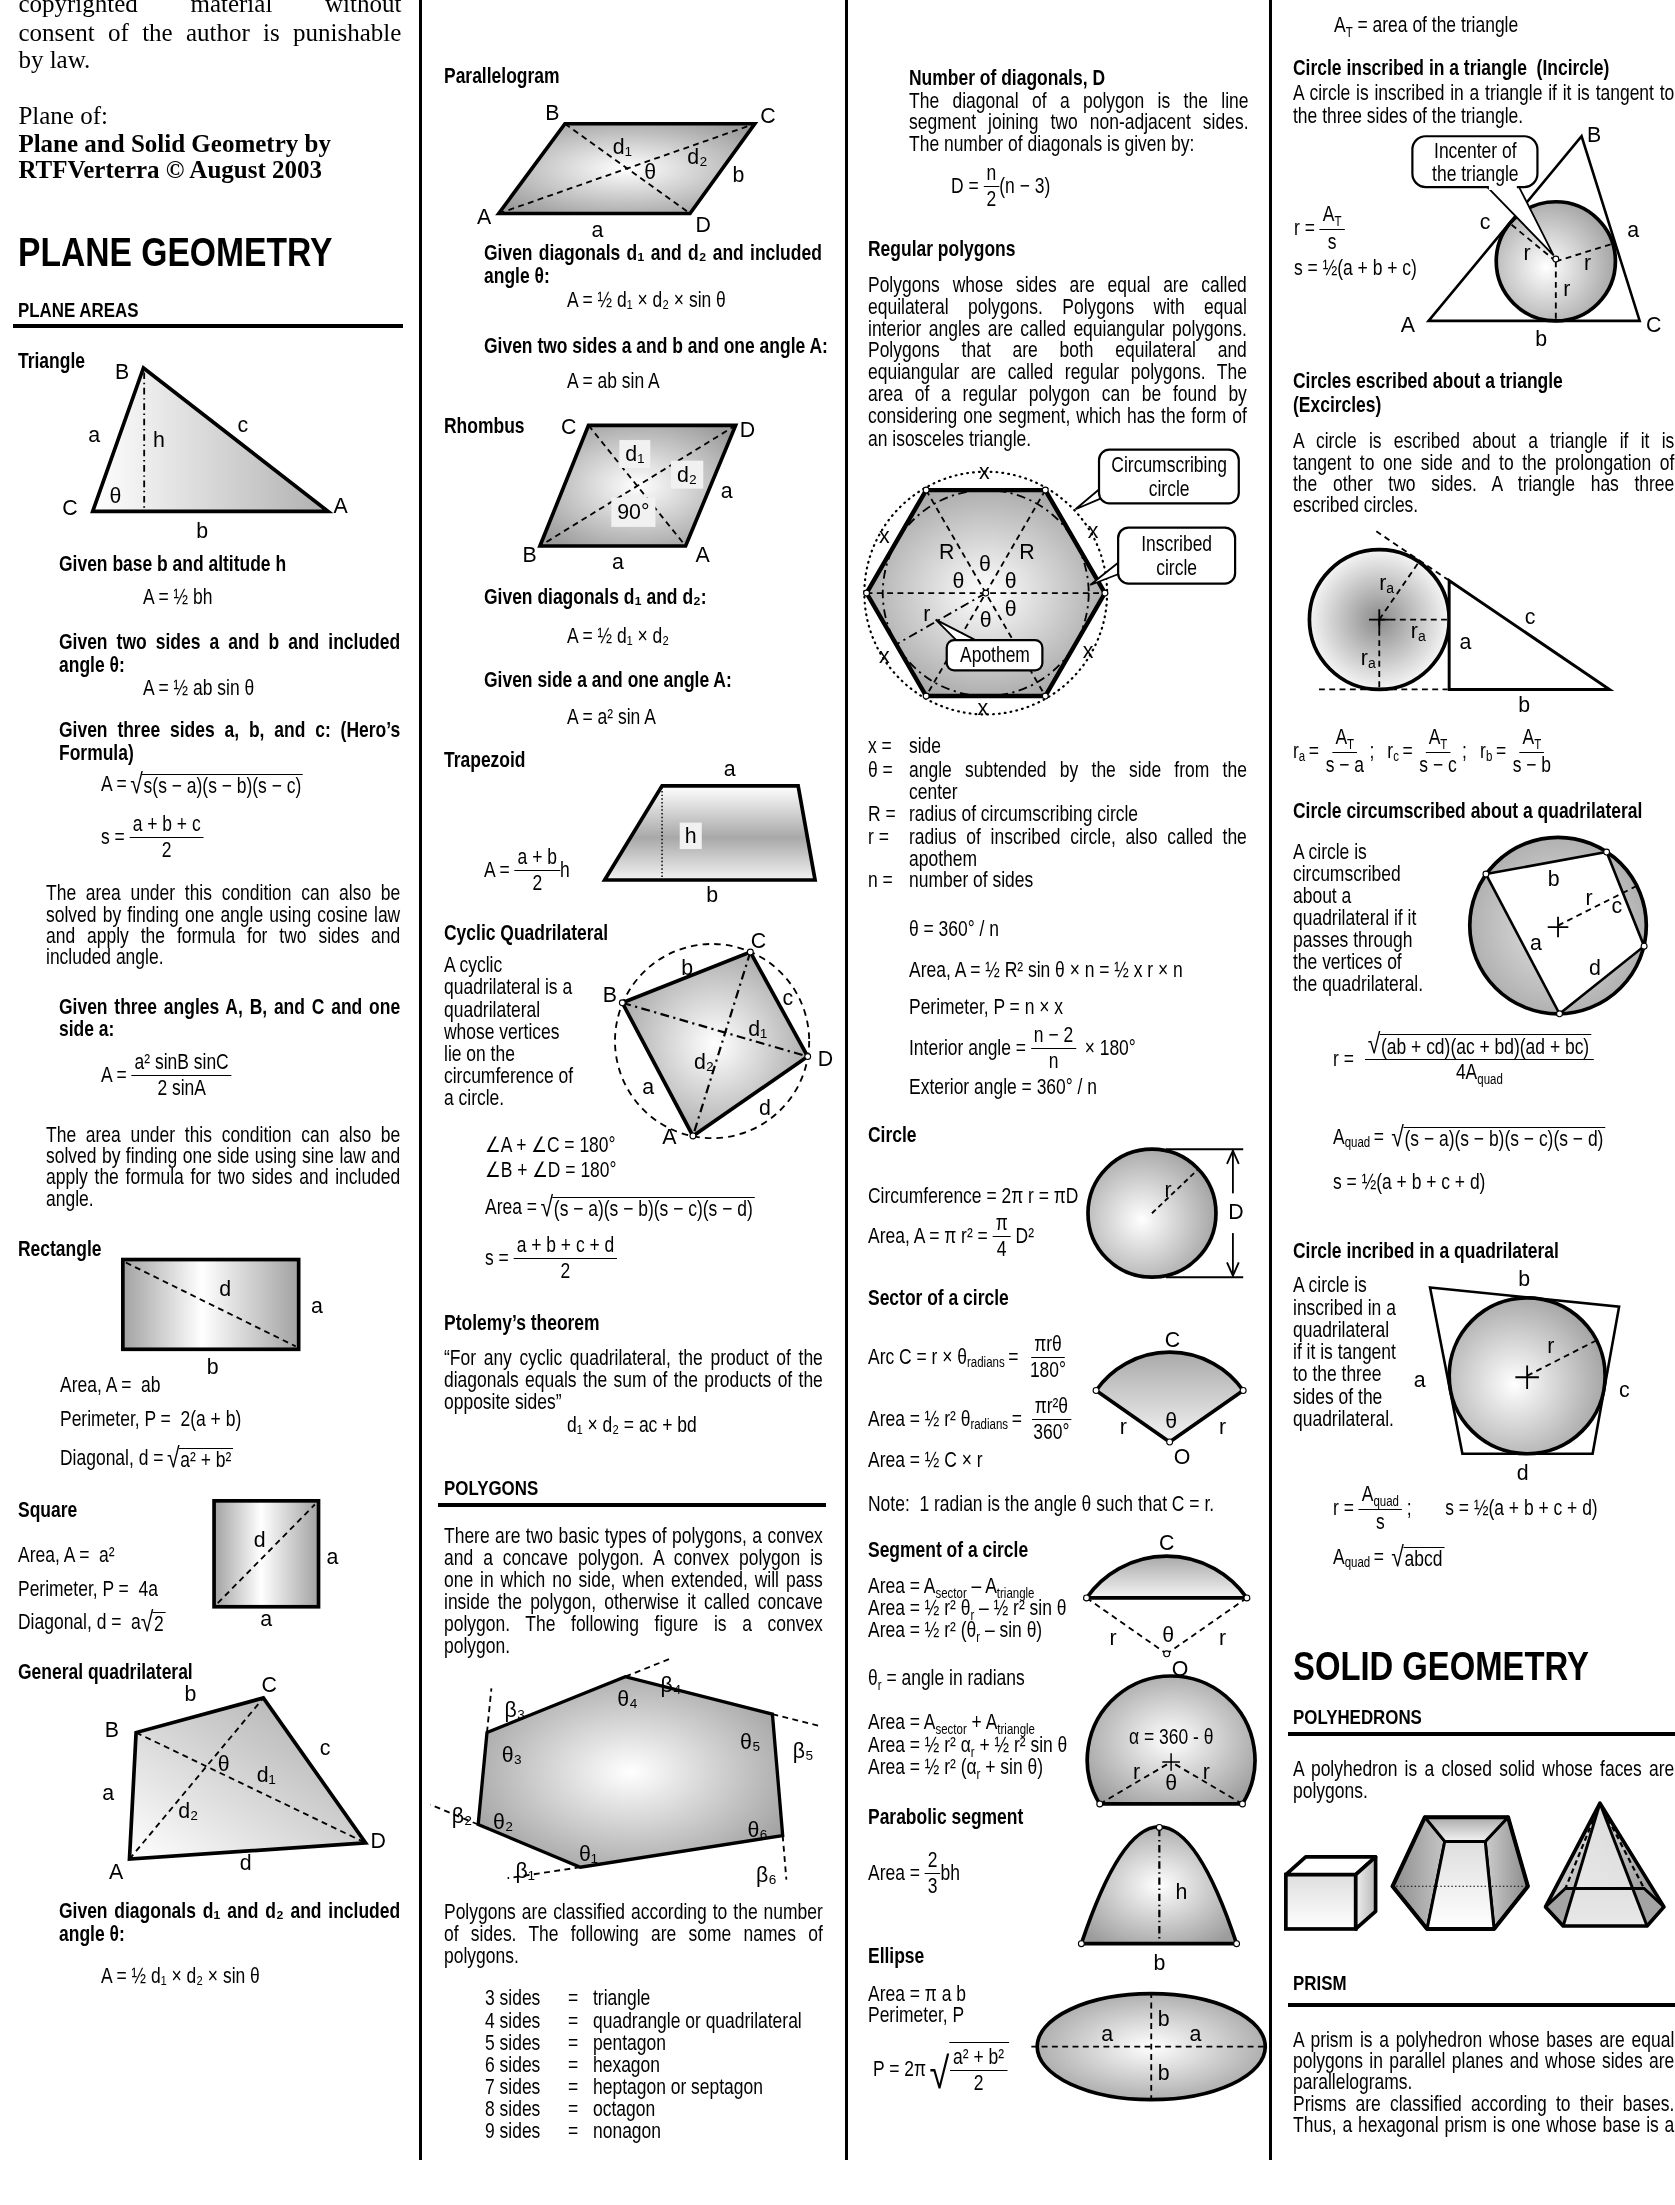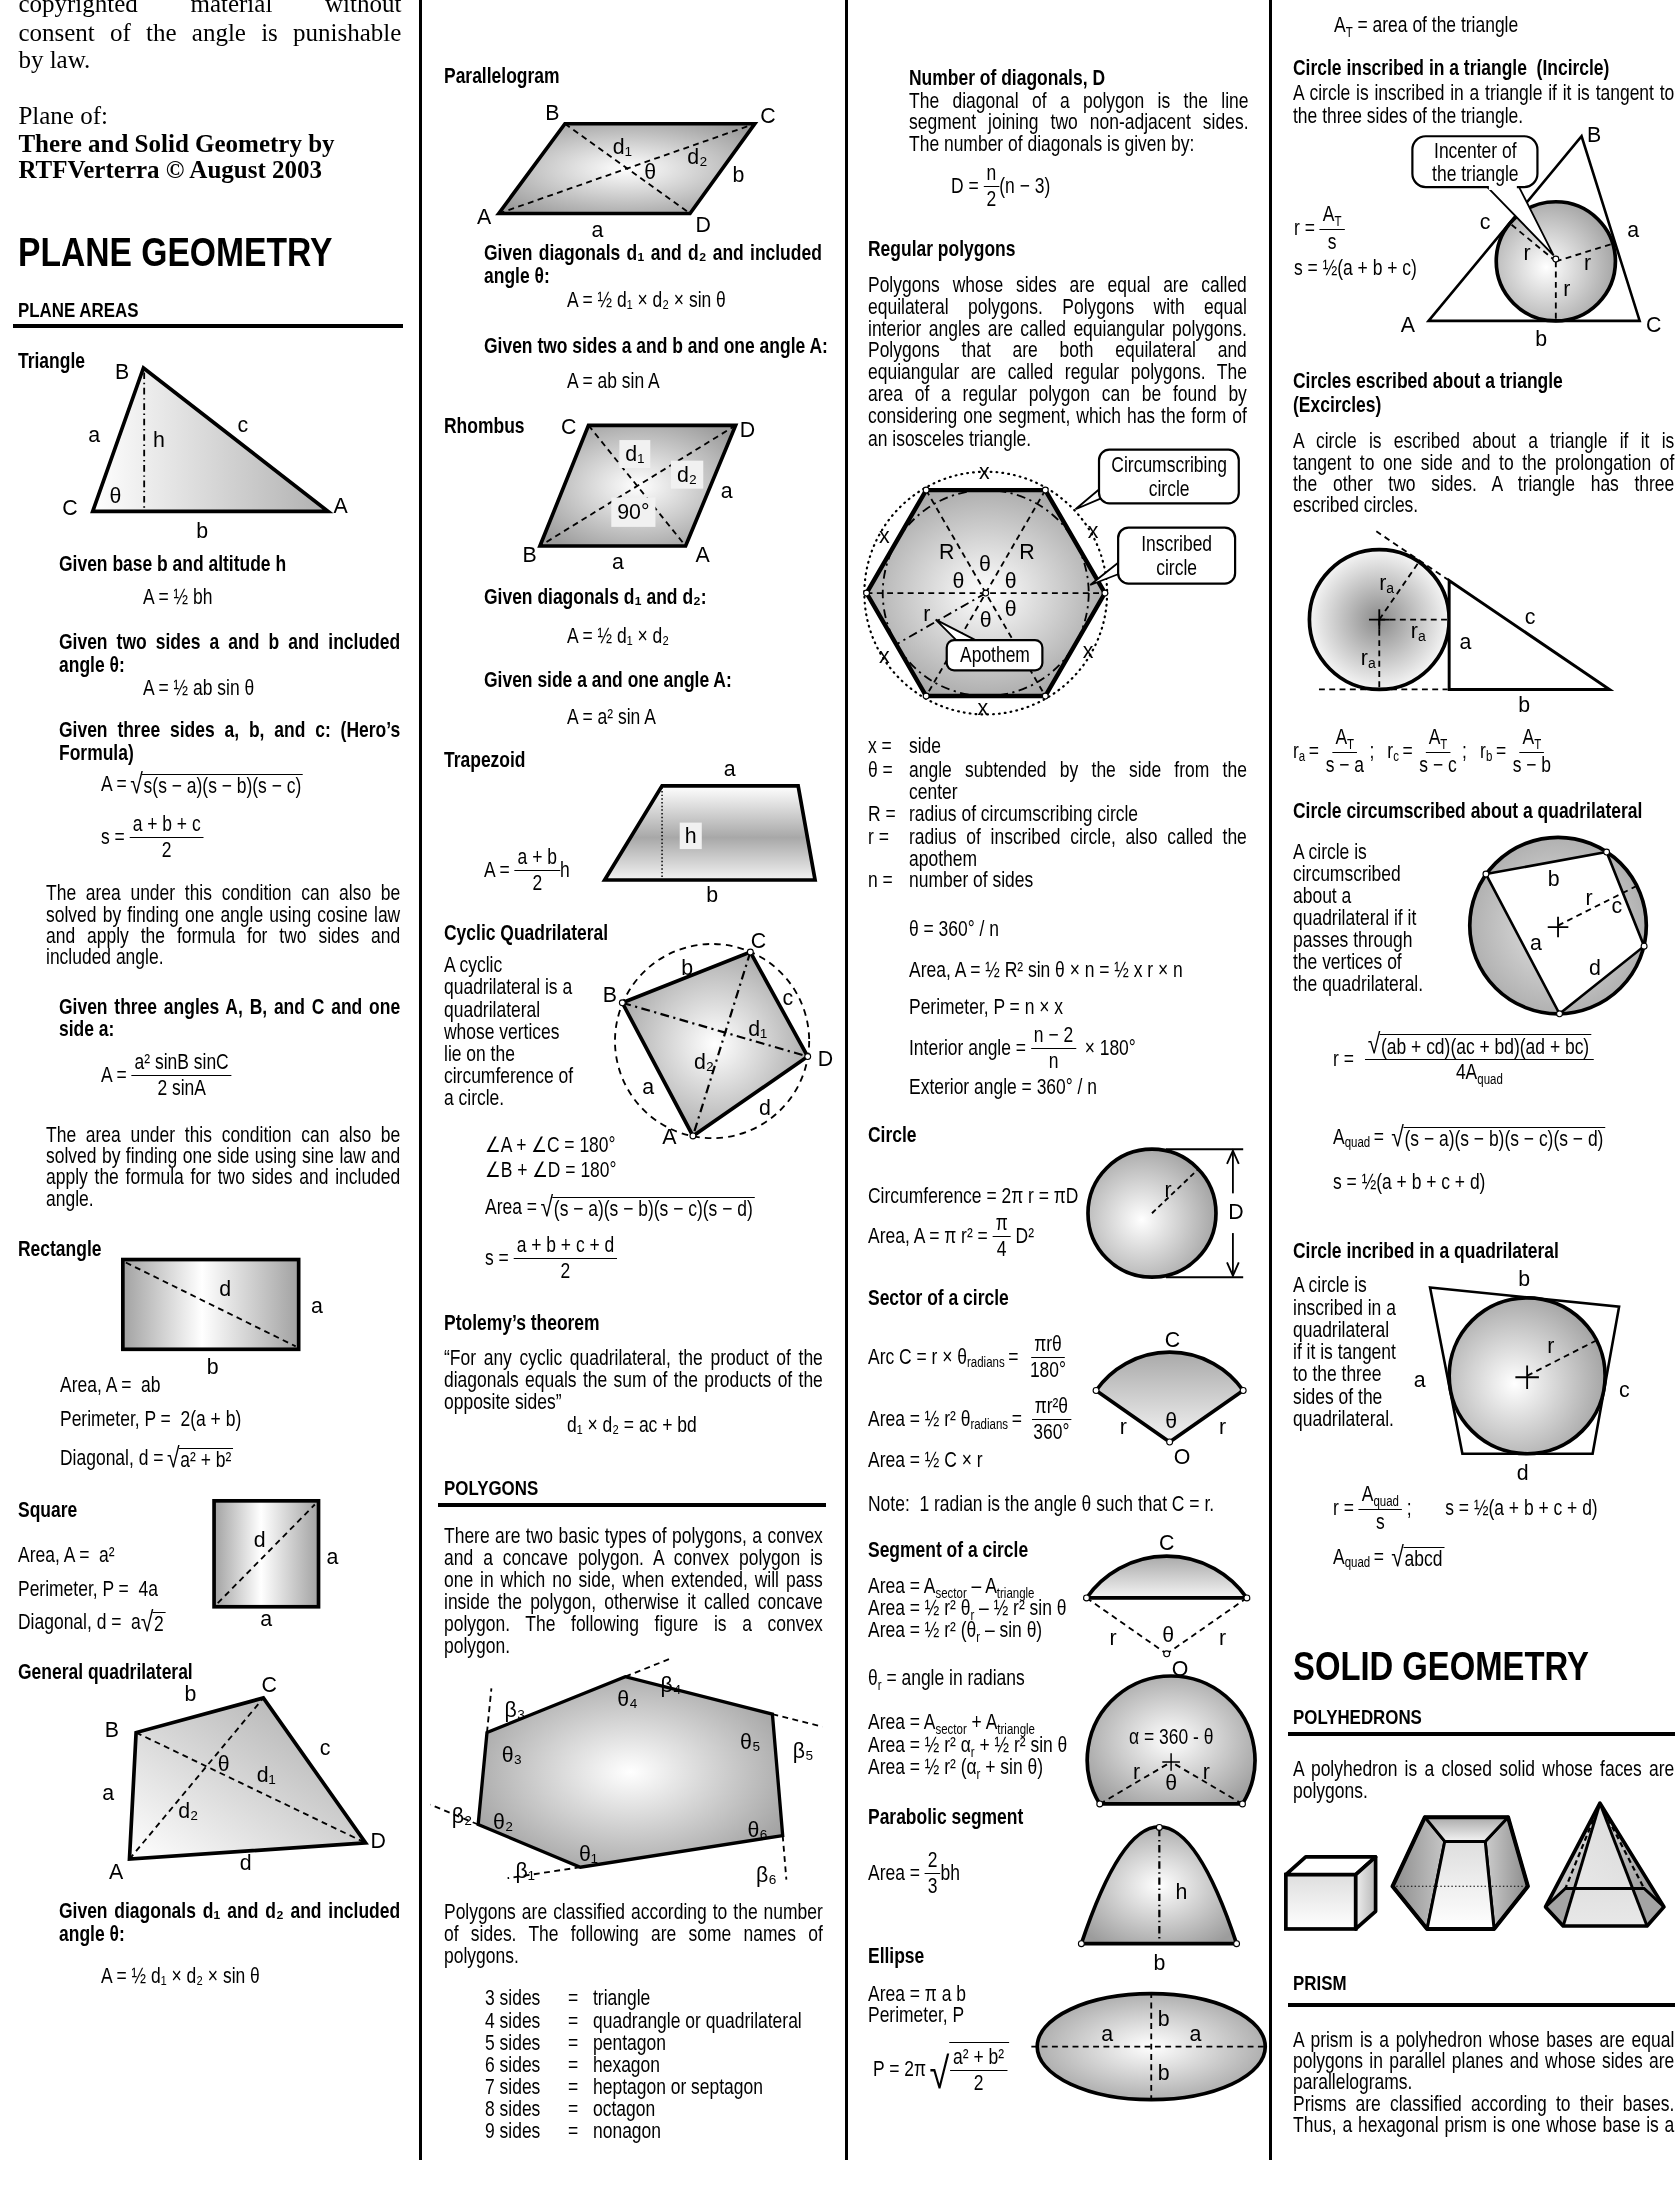--- a/index.html
+++ b/index.html
@@ -438,24 +438,24 @@
   <polyline points="2101,2592 2128,2567 2235,2567 2262,2592" fill="none" stroke="#000" stroke-width="4"></polyline>
   <line x1="2175" y1="2451" x2="2128" y2="2567" stroke="#000" stroke-width="3" stroke-dasharray="7 5"></line>
   <line x1="2175" y1="2451" x2="2235" y2="2567" stroke="#000" stroke-width="3" stroke-dasharray="7 5"></line>
   <line x1="2175" y1="2451" x2="2125" y2="2618" stroke="#000" stroke-width="4"></line>
   <line x1="2175" y1="2451" x2="2239" y2="2618" stroke="#000" stroke-width="4"></line>
   <polygon points="2175,2451 2101,2592 2125,2618 2239,2618 2262,2592" fill="none" stroke="#000" stroke-width="5" stroke-linejoin="round"></polygon>
 </g>
 </svg>
 
 <div class="t serif j" style="left:18.4px;top:-9.6px;width:383px">copyrighted material without</div>
-<div class="t serif j" style="left:18.4px;top:19px;width:383px">consent of the angle is punishable</div>
+<div class="t serif j" style="left:18.4px;top:19px;width:383px">consent of the author is punishable</div>
 <div class="t serif" style="left:18.4px;top:46px">by law.</div>
 <div class="t serif" style="left:18.4px;top:102px">Plane of:</div>
-<div class="t serif b" style="left:18.4px;top:130px;font-weight:bold">There and Solid Geometry by</div>
+<div class="t serif b" style="left:18.4px;top:130px;font-weight:bold">Plane and Solid Geometry by</div>
 <div class="t serif b" style="left:18.4px;top:156px;font-weight:bold">RTFVerterra © August 2003</div>
 
 <div class="t h1" style="left:18.4px;top:230px">PLANE GEOMETRY</div>
 <div class="t h2" style="left:18.4px;top:299px">PLANE AREAS</div>
 
 <div class="t b" style="left:18.4px;top:350px">Triangle</div>
 <div class="t b" style="left:59px;top:553px">Given base b and altitude h</div>
 <div class="t" style="left:143px;top:586px">A = ½ bh</div>
 <div class="t b j" style="left:59px;top:631px;width:416px">Given two sides a and b and included</div>
 <div class="t b" style="left:59px;top:654px">angle θ:</div>

